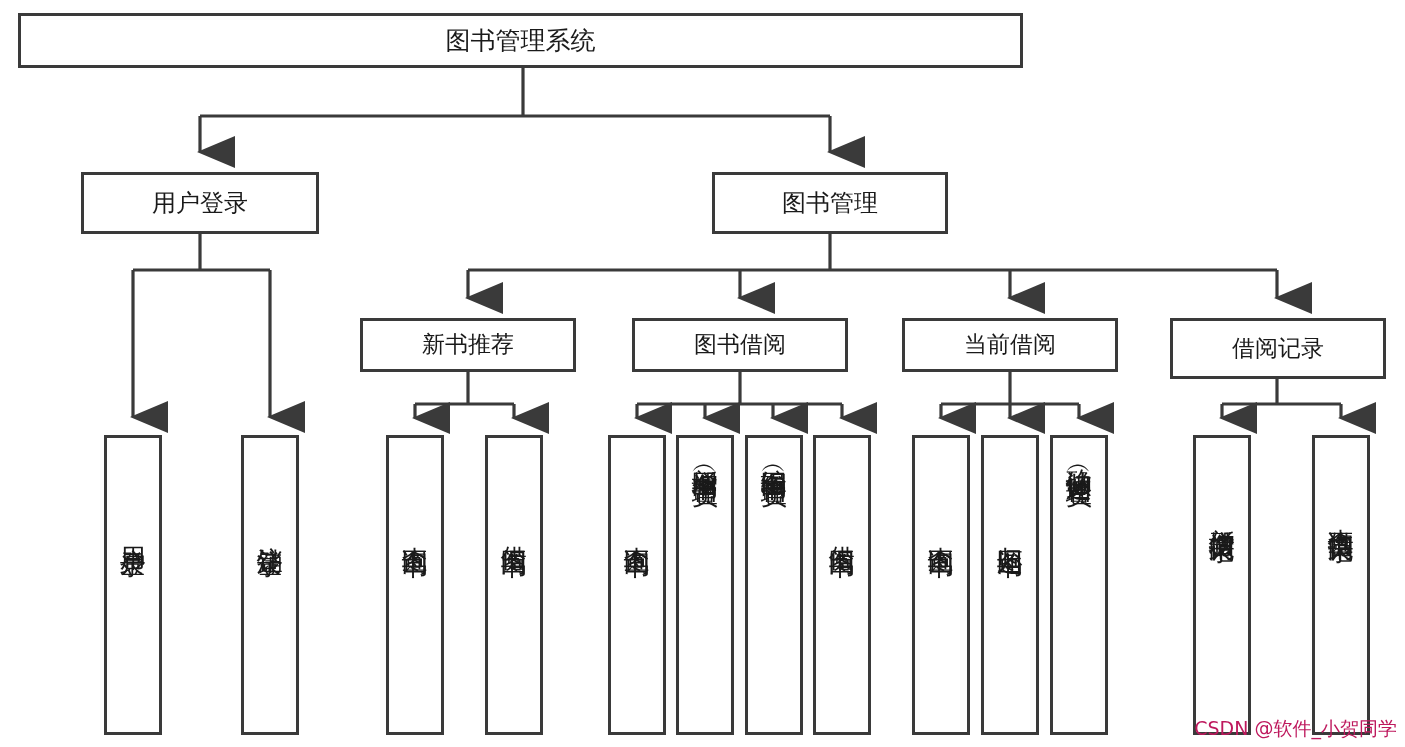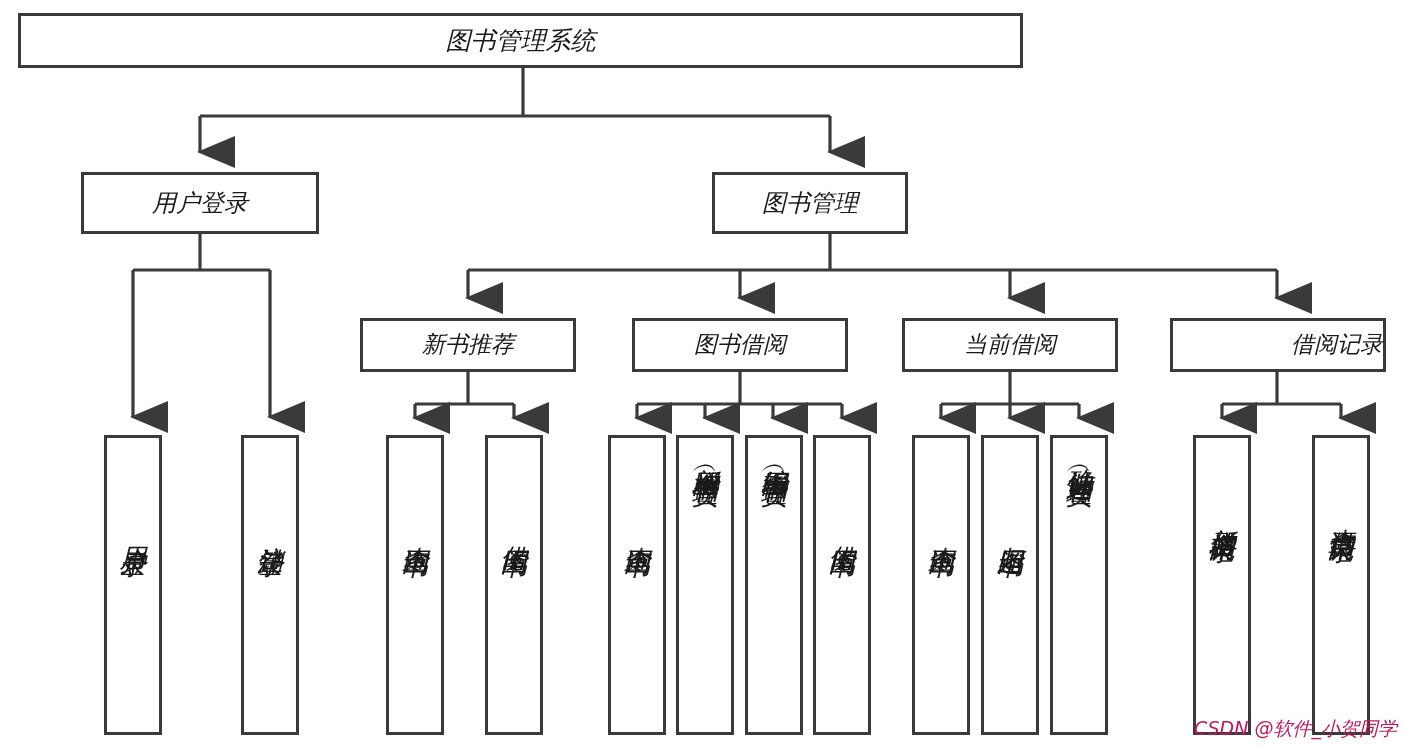--- a/index.html
+++ b/index.html
@@ -9,21 +9,20 @@
   }
   body {
     font-family: "DejaVu Sans", "Liberation Sans", sans-serif;
   }
   #canvas {
     position: relative;
     width: 1405px;
     height: 747px;
     background: #ffffff;
     overflow: hidden;
-    font-style: italic;
   }
   svg.edges {
     position: absolute;
     left: 0;
     top: 0;
     width: 1405px;
     height: 747px;
     pointer-events: none;
   }
   .node {
@@ -128,34 +127,34 @@
     </g>
   </svg>
 
   <div class="node root" style="left:18px; top:13px; width:1005px; height:55px;">
     <span class="lbl">图书管理系统</span>
   </div>
 
   <div class="node lvl2" style="left:81px; top:172px; width:238px; height:62px;">
     <span class="lbl">用户登录</span>
   </div>
-  <div class="node lvl2" style="left:712px; top:172px; width:196px; height:62px;">
+  <div class="node lvl2" style="left:712px; top:172px; width:236px; height:62px;">
     <span class="lbl">图书管理</span>
   </div>
 
   <div class="node lvl3" style="left:360px; top:318px; width:216px; height:54px;align-items:center;">
     <span class="lbl">新书推荐</span>
   </div>
   <div class="node lvl3" style="left:632px; top:318px; width:216px; height:54px;">
     <span class="lbl">图书借阅</span>
   </div>
   <div class="node lvl3" style="left:902px; top:318px; width:216px; height:54px;">
     <span class="lbl">当前借阅</span>
   </div>
-  <div class="node lvl3" style="left:1170px; top:318px; width:216px; height:54px;justify-content:flex-end;">
+  <div class="node lvl3" style="left:1170px; top:318px; width:216px; height:61px;">
     <span class="lbl">借阅记录</span>
   </div>
 
   <div class="node leaf mid" style="left:104px; top:435px; width:58px; height:300px;">
     <span class="lbl">用户登录</span>
   </div>
   <div class="node leaf mid" style="left:241px; top:435px; width:58px; height:300px;">
     <span class="lbl">注销登录</span>
   </div>
 

